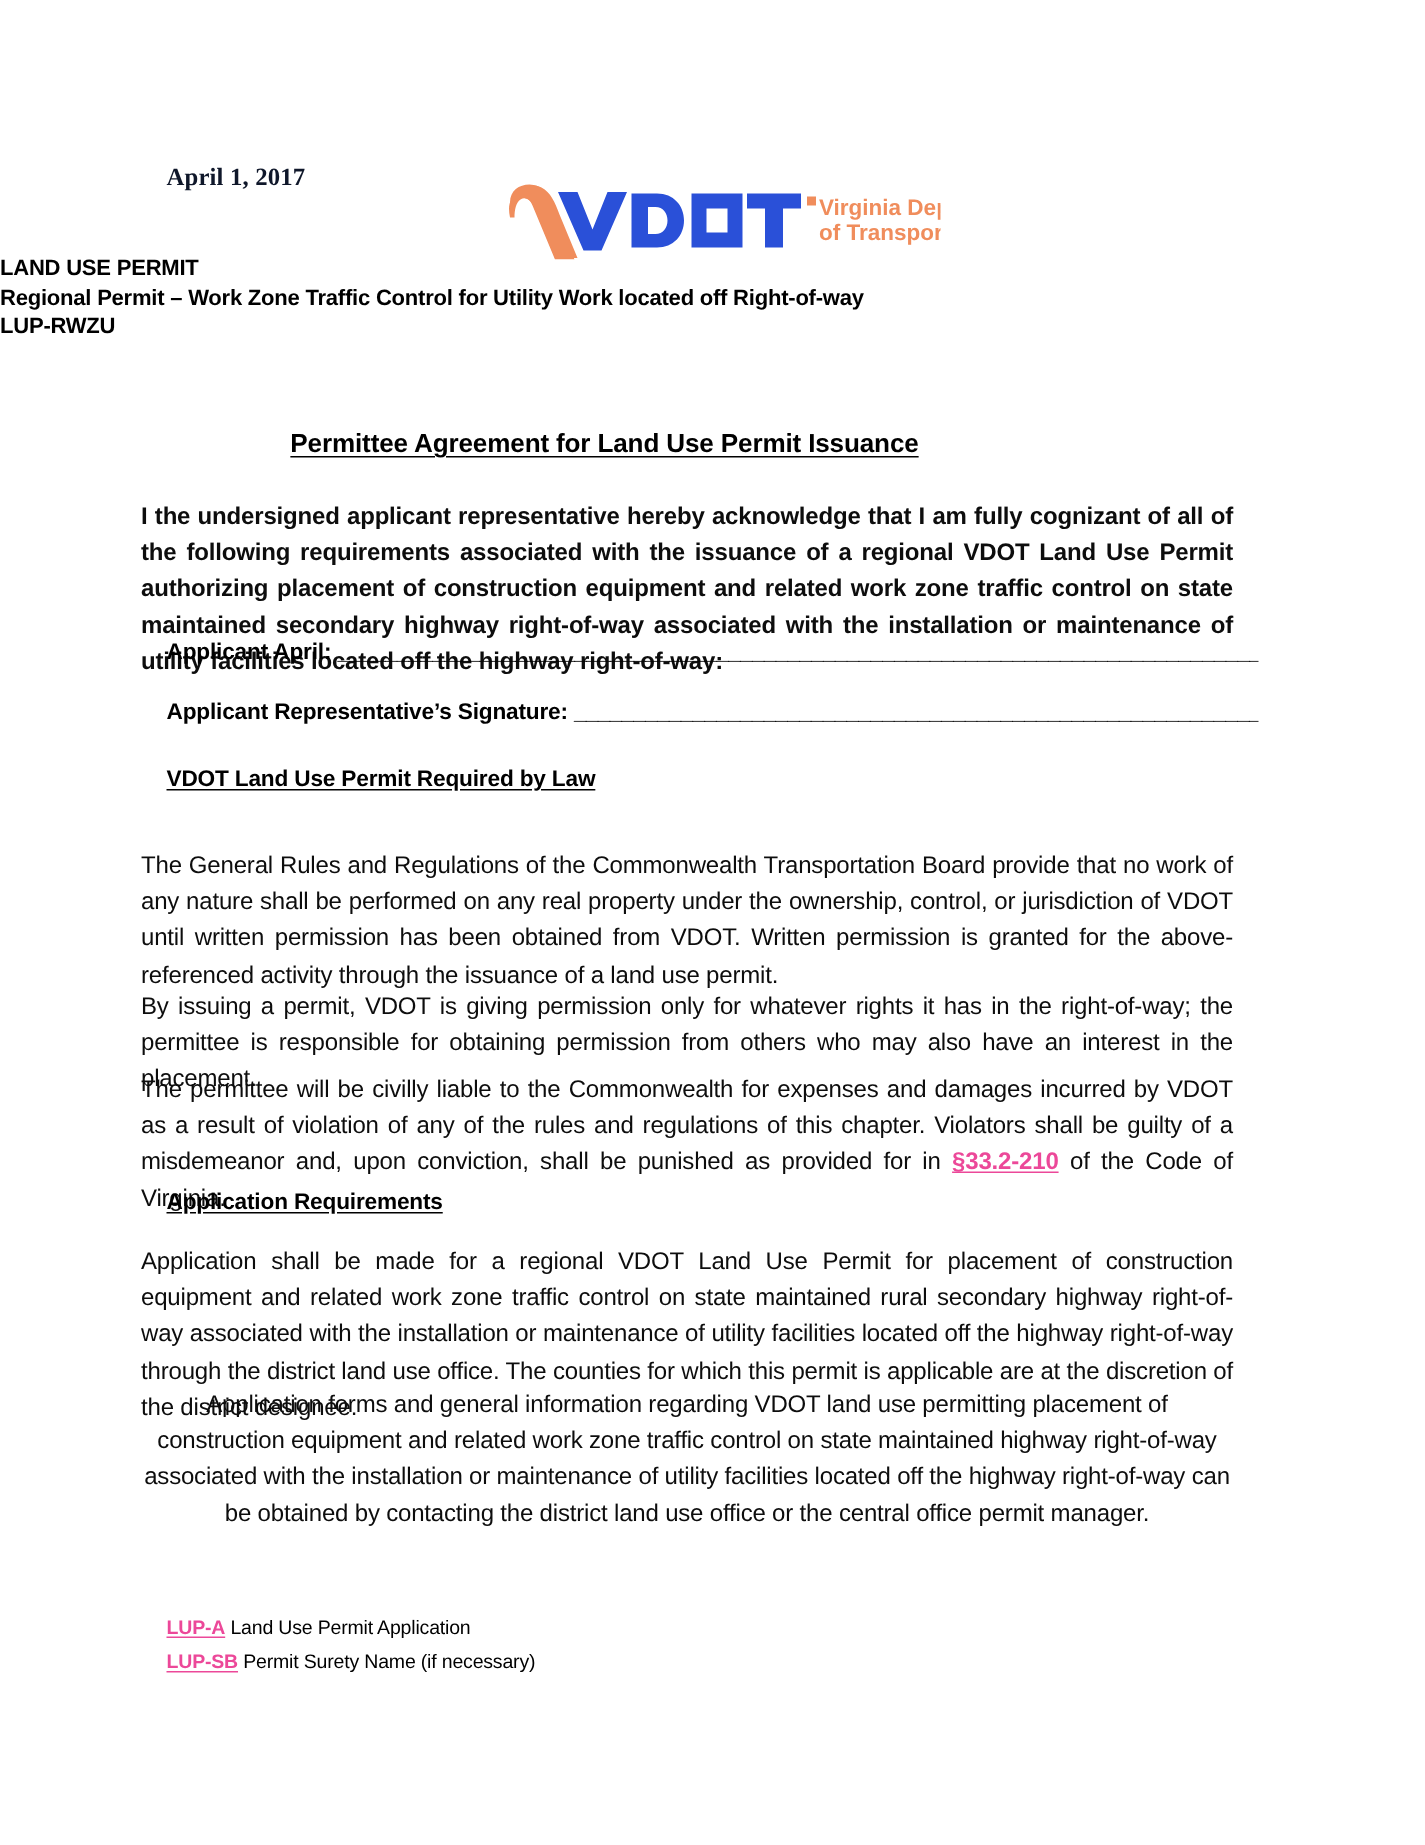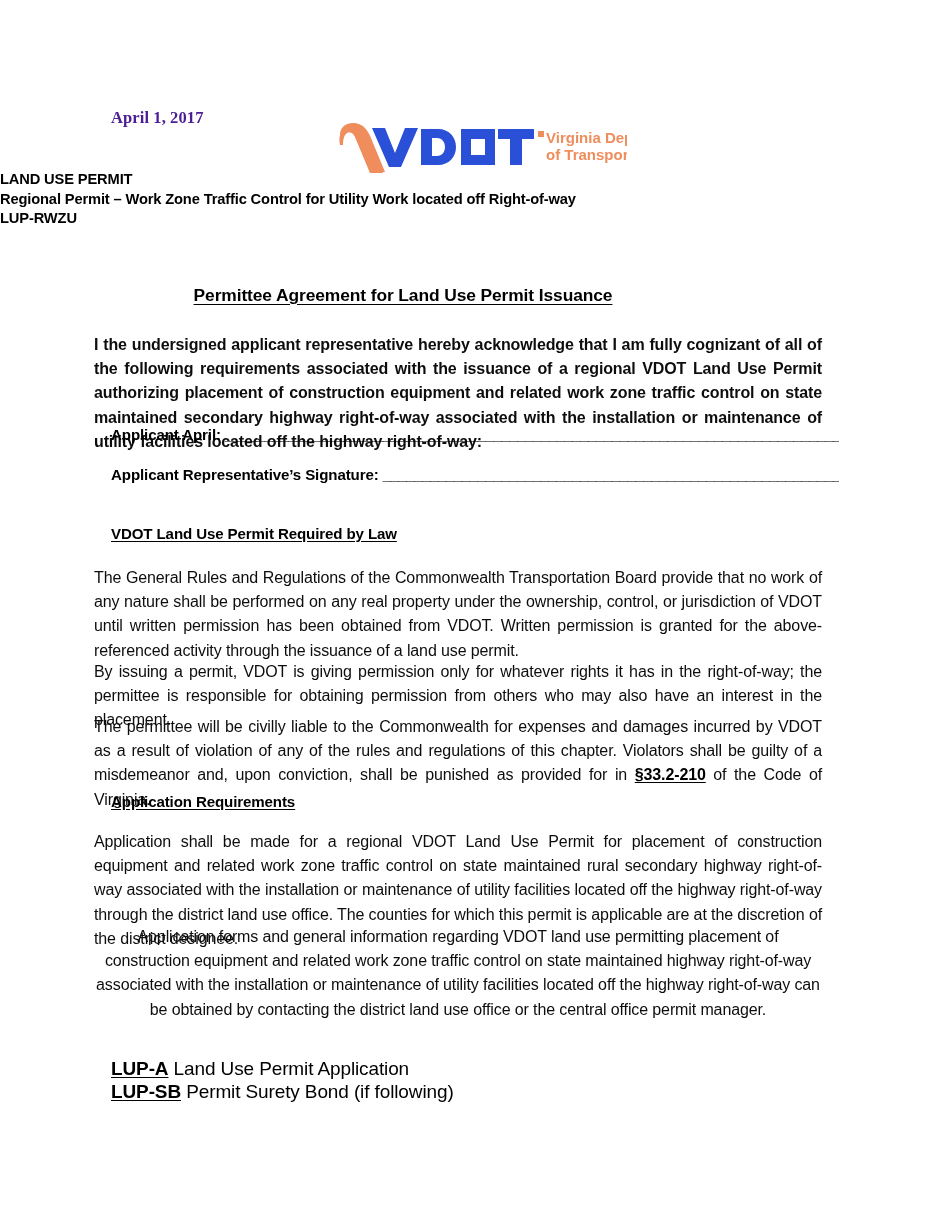--- a/index.html
+++ b/index.html
@@ -19,21 +19,21 @@
 
   
   .date-line {
     position: absolute;
     left: 111px;
     top: 108px;
     font-family: "Liberation Serif", serif;
     font-weight: bold;
     font-size: 16.5px;
     letter-spacing: 0.1px;
-    color: #4c1d95;
+    color: #0f172a;
   }
 
   
   .logo-wrap {
     position: absolute;
     left: 337px;
     top: 121px;
     width: 290px;
     height: 52px;
   }
@@ -110,32 +110,33 @@
     letter-spacing: -0.12px;
     white-space: nowrap;
     overflow: hidden;
   }
   .fill-row .rule {
     letter-spacing: -0.5px;
   }
 
   
   .lnk {
-    color: #000000;
+    color: #ec4899;
     font-weight: bold;
     text-decoration: underline;
     text-underline-offset: 1.5px;
   }
 
   .formlist {
     position: absolute;
     left: 111px;
-    font-size: 19px;
+    font-size: 13px;
     line-height: 23px;
     letter-spacing: -0.12px;
+    margin-top: 16px;
   }
 </style>
 </head>
 <body>
 
 <div class="page">
 
   <div class="date-line">April 1, 2017</div>
 
   <div class="logo-wrap">
@@ -171,21 +172,21 @@
   <div class="block just bold" style="top:333px;">I the undersigned applicant representative hereby acknowledge that I am fully cognizant of all of the following requirements associated with the issuance of a regional VDOT Land Use Permit authorizing placement of construction equipment and related work zone traffic control on state maintained secondary highway right-of-way associated with the installation or maintenance of utility facilities located off the highway right-of-way:</div>
 
   <div class="fill-row" style="top:425px;">
     <span>Applicant April: </span><span class="rule">________________________________________________________________________________</span>
   </div>
 
   <div class="fill-row" style="top:465px;">
     <span>Applicant Representative’s Signature: </span><span class="rule">_______________________________________________________________</span>
   </div>
 
-  <div class="heading-ul" style="top:525px;">
+  <div class="heading-ul" style="top:511px;">
     <span>VDOT Land Use Permit Required by Law</span>
   </div>
 
   <div class="block just" style="top:566px;">The General Rules and Regulations of the Commonwealth Transportation Board provide that no work of any nature shall be performed on any real property under the ownership, control, or jurisdiction of VDOT until written permission has been obtained from VDOT.  Written permission is granted for the above-referenced activity through the issuance of a land use permit.</div>
 
   <div class="block just" style="top:660px;">By issuing a permit, VDOT is giving permission only for whatever rights it has in the right-of-way; the permittee is responsible for obtaining permission from others who may also have an interest in the placement.</div>
 
   <div class="block just" style="top:715px;">
     <span>The permittee will be civilly liable to the Commonwealth for expenses and damages incurred by VDOT as a result of violation of any of the rules and regulations of this chapter.  Violators shall be guilty of a misdemeanor and, upon conviction, shall be punished as provided for in </span><a class="lnk" href="#">§33.2-210</a><span> of the Code of Virginia.</span>
   </div>
@@ -197,17 +198,17 @@
   <div class="block just" style="top:830px;">Application shall be made for a regional VDOT Land Use Permit for placement of construction equipment and related work zone traffic control on state maintained rural secondary highway right-of-way associated with the installation or maintenance of utility facilities located off the highway right-of-way through the district land use office. The counties for which this permit is applicable are at the discretion of the district designee.</div>
 
   <div class="block left" style="top:925px;">Application forms and general information regarding VDOT land use permitting placement of construction equipment and related work zone traffic control on state maintained highway right-of-way associated with the installation or maintenance of utility facilities located off the highway right-of-way can be obtained by contacting the district land use office or the central office permit manager.</div>
 
 
   <div class="formlist" style="top:1057px;">
     <div>
       <a class="lnk" href="#">LUP-A</a><span> Land Use Permit Application</span>
     </div>
     <div>
-      <a class="lnk" href="#">LUP-SB</a><span> Permit Surety Bond (if following)</span>
+      <a class="lnk" href="#">LUP-SB</a><span> Permit Surety Name (if necessary)</span>
     </div>
   </div>
 
 </div>
 
 </body></html>

